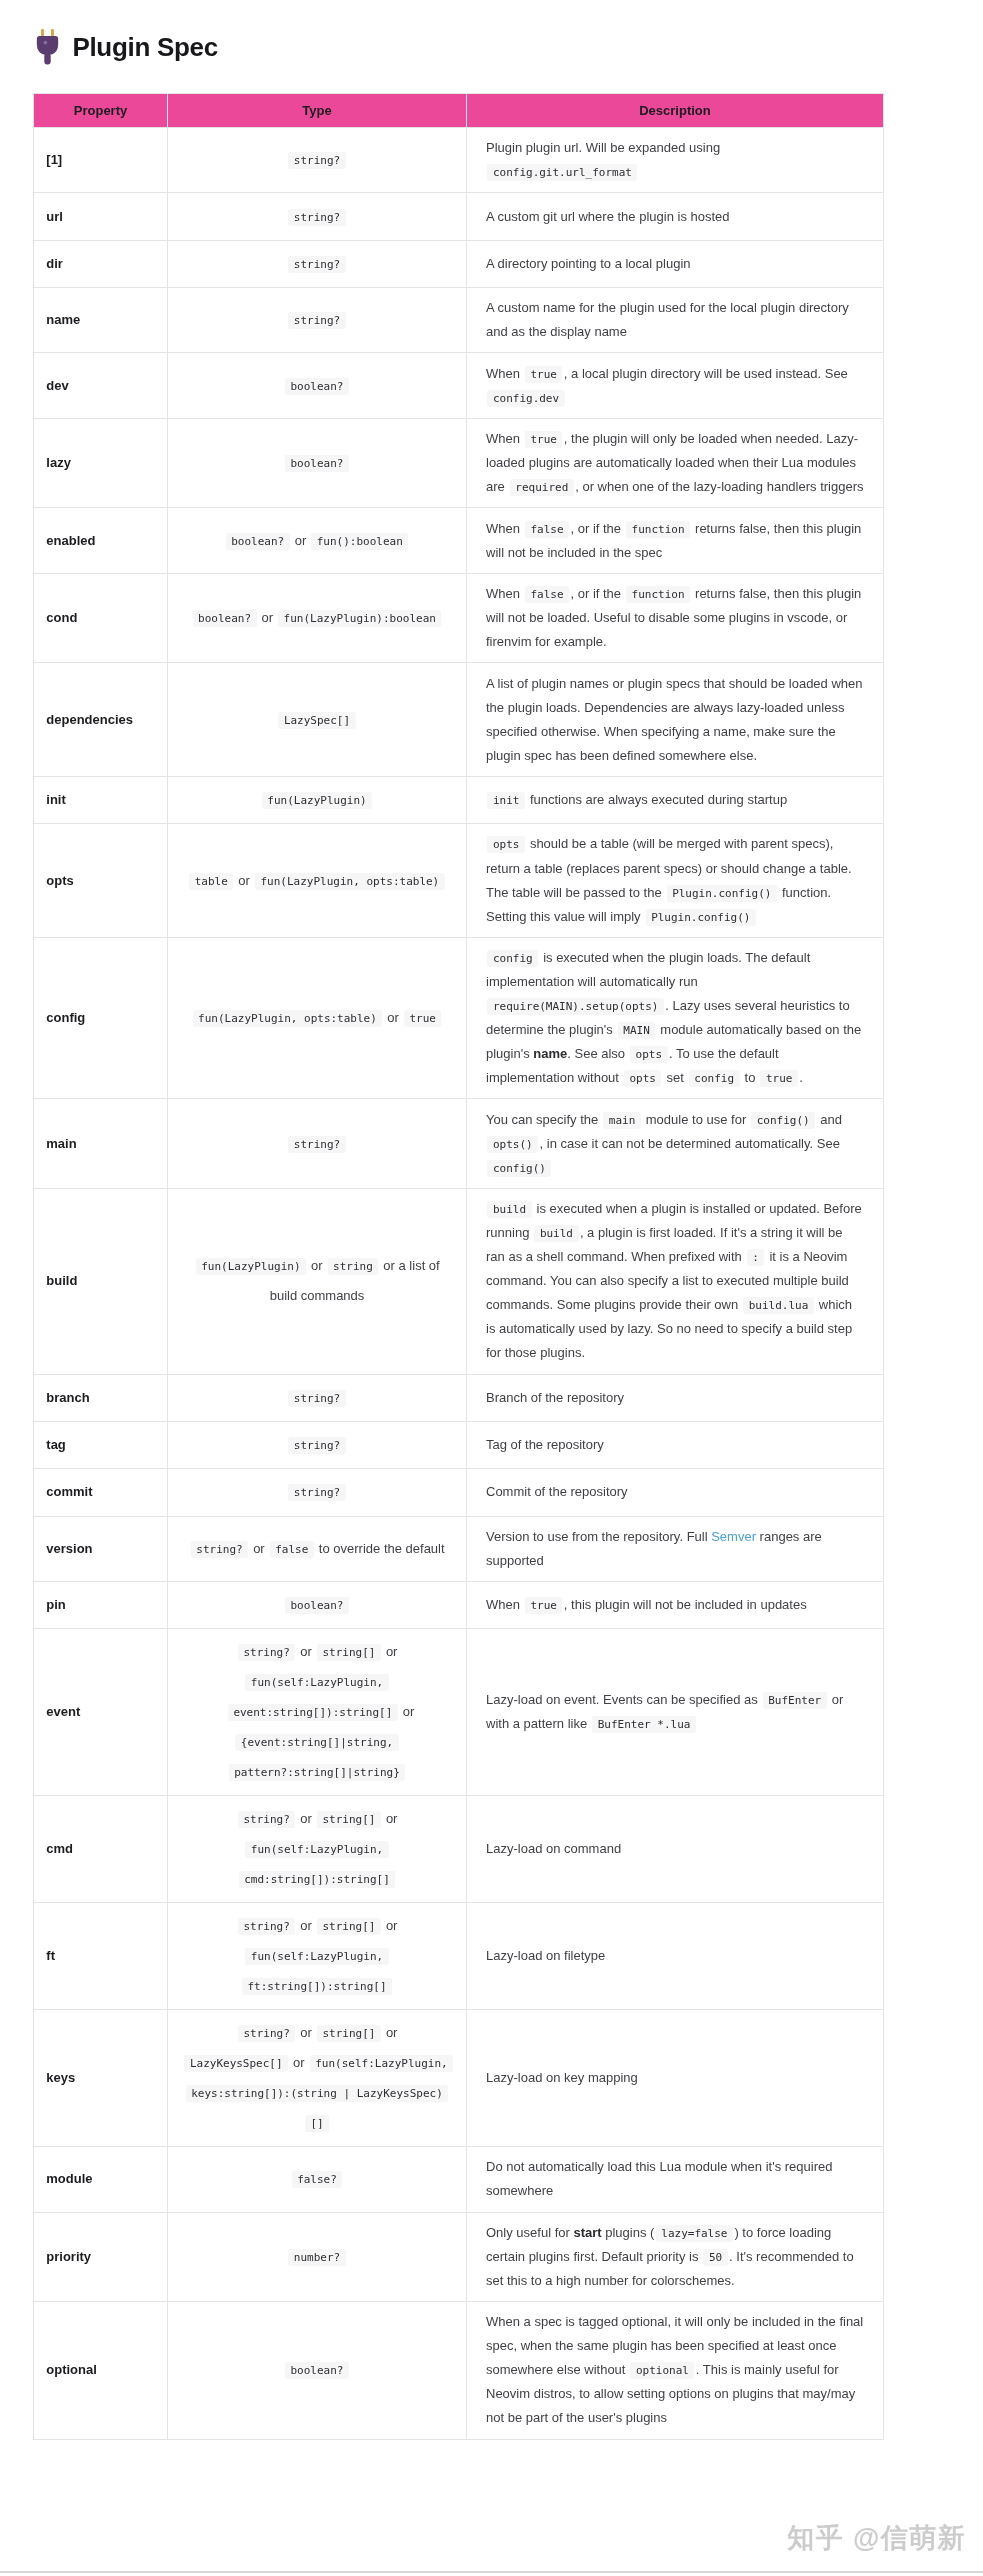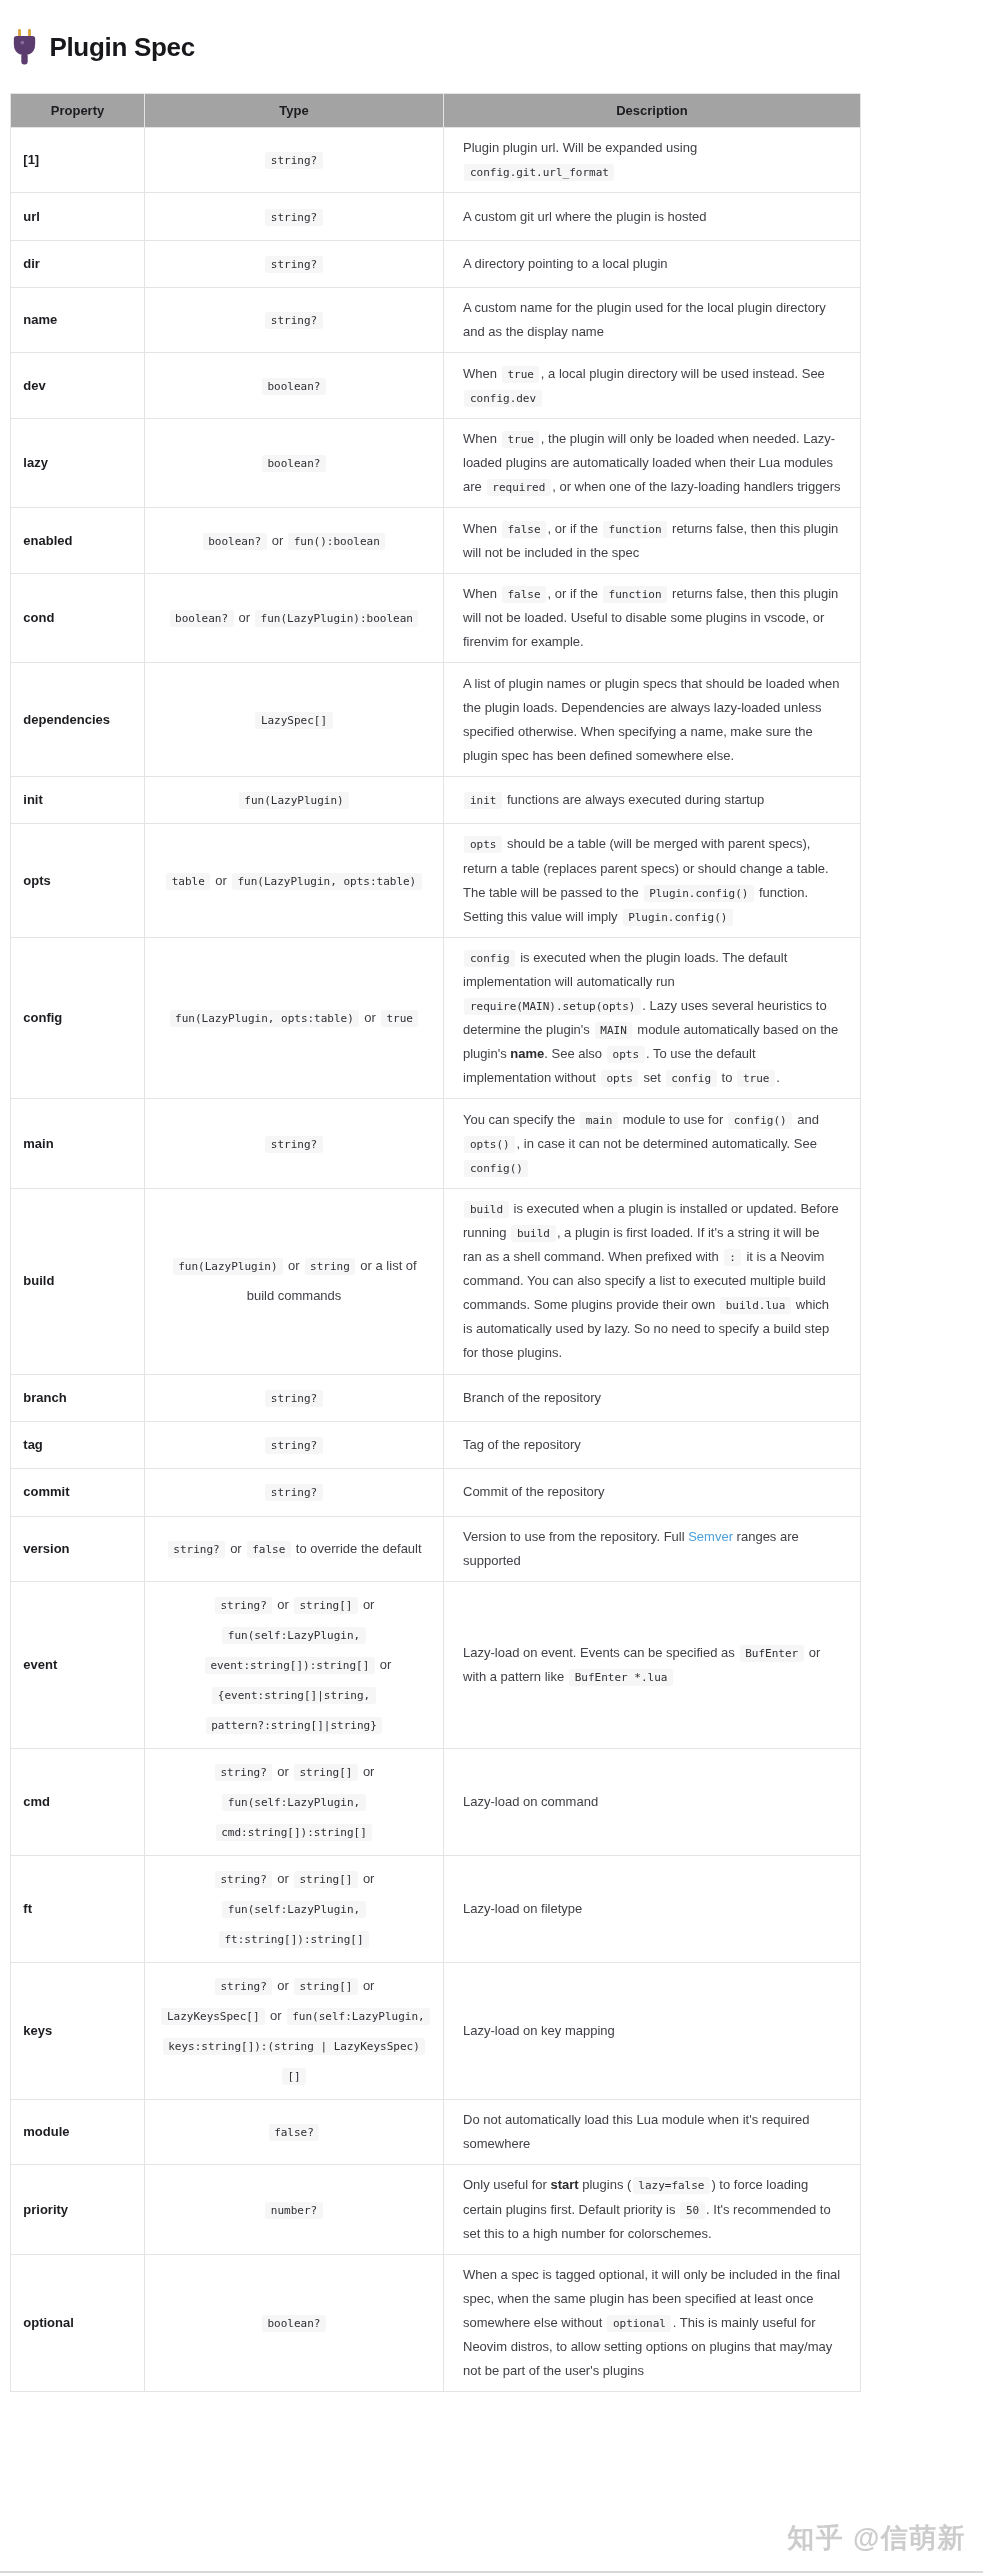--- a/index.html
+++ b/index.html
@@ -1,35 +1,35 @@
 <!DOCTYPE html>
 <html style="--link: #4aa0d9; --code-bg: #f6f6f7; --text: #3f3f46; --border: #e4e4e7; --watermark: #c4c4c4;font-size:11px"><head>
 <meta charset="utf-8">
 <style>
   html,body { margin:0; padding:0; background:#fff; }
   body {
     width:984px; min-height:2576px; position:relative;
     font-family:"Liberation Sans", sans-serif;
     -webkit-font-smoothing:antialiased;
   }
-  .content { padding:18px 0 0 10px; }
+  .content { padding:18px 0 0 33px; }
   h1.page-title {
     display:flex; align-items:center; gap:11px;
     font-size:26px; font-weight:bold; color:#17171c;
     margin:11px 0 27px 1.4px; letter-spacing:-0.3px;
   }
   .plug-icon-svg { display:inline-block; width:27px; height:37px; }
   table.spec-table {
     border-collapse:collapse; table-layout:fixed; width:849px;
     background:#fff;
   }
   .spec-table th, .spec-table td { border:0.7px solid var(--border,#e4e4e7); vertical-align:middle; }
   .spec-table th {
     font-size:13px; font-weight:bold; color:#1c1c21;
-    padding:9px 6.8px; text-align:center; background:#a3a3a3;
+    padding:9px 6.8px; text-align:center; background:#ec4899;
   }
   .spec-table td { font-size:13px; color:var(--text,#3f3f46); line-height:1.85; text-align:left; }
   td.cell-prop { padding:6.8px 12.3px; font-weight:bold; color:#1c1c21; }
   td.cell-type { padding:8.2px 15px; line-height:2.3;text-align:center; }
   td.cell-desc { padding:8.2px 19px; }
   code.chip {
     font-family:"DejaVu Sans Mono", monospace; font-size:11px;
     background:var(--code-bg,#f6f6f7); color:#2d2d33;
     padding:2px 5.5px; border-radius:2.7px; margin:0 1.4px;
     box-decoration-break:clone; -webkit-box-decoration-break:clone;
@@ -162,20 +162,25 @@
           <td class="cell-prop">commit</td>
           <td class="cell-type"><code class="chip">string?</code></td>
           <td class="cell-desc"><span>Commit of the repository</span></td>
         </tr>
         <tr>
           <td class="cell-prop">version</td>
           <td class="cell-type"><code class="chip">string?</code><span> or </span><code class="chip">false</code><span> to override the default</span></td>
           <td class="cell-desc"><span>Version to use from the repository. Full </span><a class="seg-link" href="#">Semver</a><span> ranges are supported</span></td>
         </tr>
         <tr>
+          <td class="cell-prop">pin</td>
+          <td class="cell-type"><code class="chip">boolean?</code></td>
+          <td class="cell-desc"><span>When </span><code class="chip">true</code><span>, this plugin will not be included in updates</span></td>
+        </tr>
+        <tr>
           <td class="cell-prop">event</td>
           <td class="cell-type"><code class="chip">string?</code><span> or </span><code class="chip">string[]</code><span> or </span><code class="chip">fun(self:LazyPlugin, event:string[]):string[]</code><span> or </span><code class="chip">{event:string[]|string, pattern?:string[]|string}</code></td>
           <td class="cell-desc"><span>Lazy-load on event. Events can be specified as </span><code class="chip">BufEnter</code><span> or with a pattern like </span><code class="chip">BufEnter *.lua</code></td>
         </tr>
         <tr>
           <td class="cell-prop">cmd</td>
           <td class="cell-type"><code class="chip">string?</code><span> or </span><code class="chip">string[]</code><span> or </span><code class="chip">fun(self:LazyPlugin, cmd:string[]):string[]</code></td>
           <td class="cell-desc"><span>Lazy-load on command</span></td>
         </tr>
         <tr>

